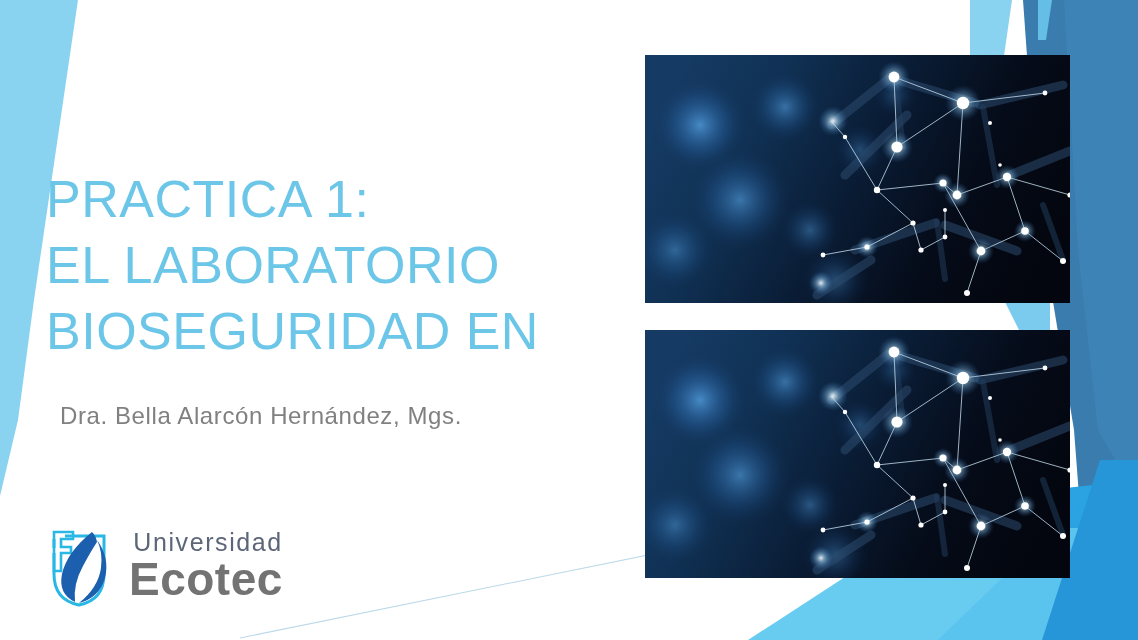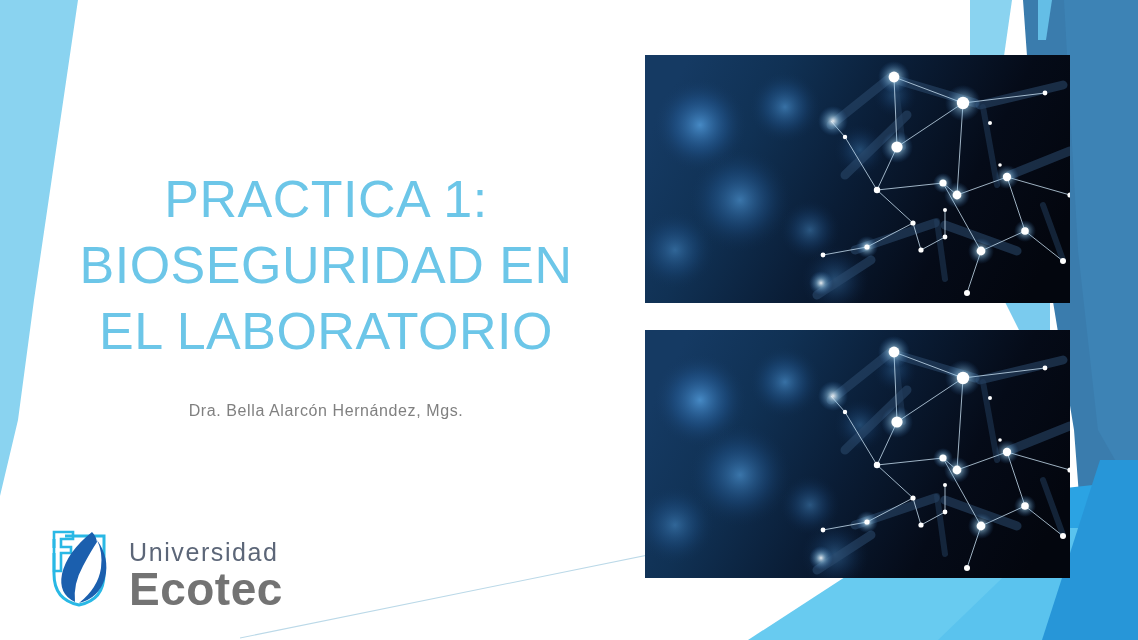--- a/index.html
+++ b/index.html
@@ -113,62 +113,61 @@
     background: #7ACBEE;
     clip-path: polygon(0 0, 48px 0, 48px 36px, 18px 36px);
   }
 
   
   .title-block {
     position: absolute;
     left: 46px;
     top: 166px;
     width: 560px;
-    text-align: center;
   }
   .title-line {
     font-family: "Liberation Sans", sans-serif;
     font-size: 52px;
     line-height: 66px;
     font-weight: 400;
     color: #6CC6E8;
     letter-spacing: 0.5px;
     white-space: nowrap;
   }
 
   
   .subtitle {
     position: absolute;
-    left: 46px;
+    left: 60px;
     top: 402px;
     width: 560px;
-    text-align: center;
     font-family: "Liberation Sans", sans-serif;
-    font-size: 16px;
+    font-size: 24px;
     color: #808080;
     letter-spacing: 0.6px;
   }
 
   
   .logo {
     position: absolute;
     left: 45px;
     top: 522px;
     width: 265px;
     height: 92px;
   }
   .logo-mark {
     position: absolute;
     left: 0; top: 4px;
     width: 78px; height: 84px;
   }
   .logo-text {
     position: absolute;
     left: 84px;
-    top: 16px;
+    top: 6px;
+    text-align: right;
   }
   .logo-univ {
     font-family: "Liberation Sans", sans-serif;
     font-size: 25px;
     color: #5C6678;
     letter-spacing: 1.6px;
     line-height: 28px;
   }
   .logo-ecotec {
     font-family: "Liberation Sans", sans-serif;
@@ -207,22 +206,22 @@
   <div class="deco deco-br-deep"></div>
 
   <div class="deco deco-hairline">
     <svg width="620" height="120" viewBox="0 0 620 120">
       <line x1="0" y1="118" x2="560" y2="4" stroke="#BBD9E8" stroke-width="1.1"></line>
     </svg>
   </div>
 
   <div class="title-block">
     <div class="title-line">PRACTICA 1:</div>
+    <div class="title-line">EL LABORATORIO</div>
     <div class="title-line"> BIOSEGURIDAD EN</div>
-    <div class="title-line">EL LABORATORIO</div>
   </div>
 
   <div class="subtitle">Dra.  Bella Alarcón Hernández, Mgs.</div>
 
   <div class="logo">
     <div class="logo-mark">
       <svg width="78" height="84" viewBox="0 0 78 84">
 
         <path d="M9 10 L9 48 Q9 74 34 79 Q59 74 59 48 L59 10 Z" fill="none" stroke="#29B8E5" stroke-width="3"></path>
 

